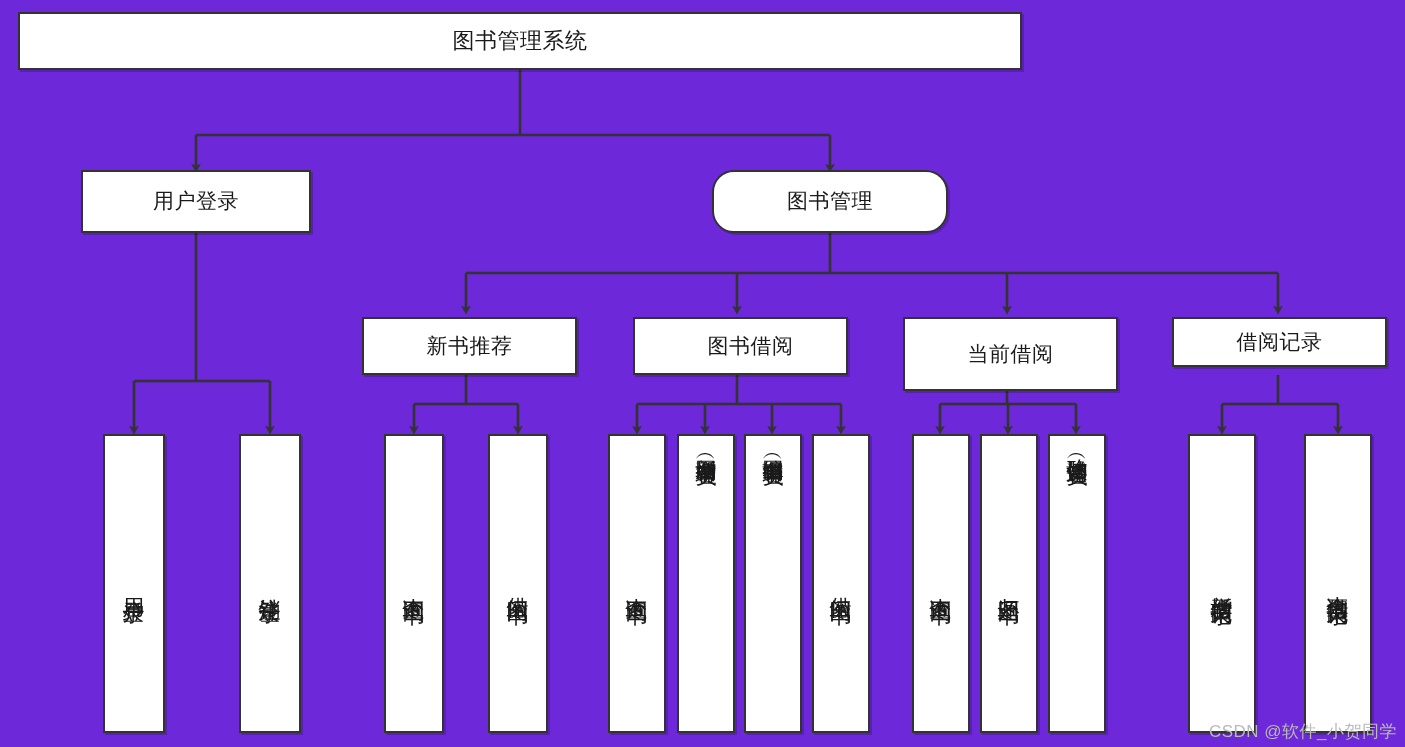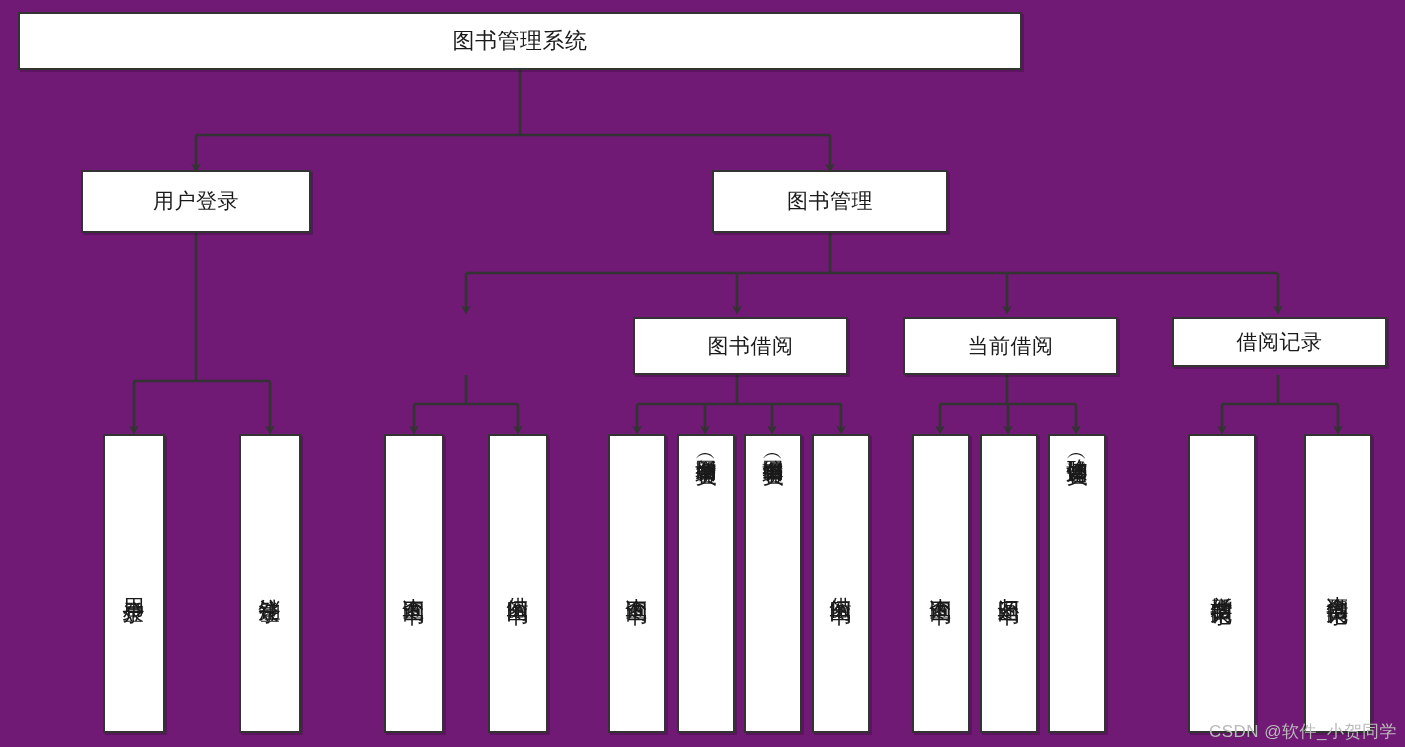--- a/index.html
+++ b/index.html
@@ -8,21 +8,21 @@
     padding: 0;
     background: #ffffff;
   }
   body {
     font-family: "Liberation Sans", "DejaVu Sans", sans-serif;
   }
   #diagram-canvas {
     position: relative;
     width: 1405px;
     height: 747px;
-    background: #701a75;
+    background: #6d28d9;
     overflow: hidden;
   }
   #edge-layer {
     position: absolute;
     left: 0;
     top: 0;
     width: 1405px;
     height: 747px;
     pointer-events: none;
   }
@@ -141,30 +141,33 @@
   </svg>
 
   <div class="node horiz root" style="left:18px; top:12px; width:1004px; height:58px;">
     <span class="node-label">图书管理系统</span>
   </div>
 
   <div class="node horiz" style="left:81px; top:170px; width:230px; height:63px;">
     <span class="node-label">用户登录</span>
   </div>
 
-  <div class="node horiz" style="left:712px; top:170px; width:236px; height:63px;">
+  <div class="node horiz" style="left:712px; top:170px; width:236px; height:63px;border-radius:22px;">
     <span class="node-label">图书管理</span>
   </div>
 
+  <div class="node horiz" style="left:362px; top:317px; width:215px; height:58px;">
+    <span class="node-label">新书推荐</span>
+  </div>
 
   <div class="node horiz" style="left:633px; top:317px; width:215px; height:58px;padding-left:20px;">
     <span class="node-label">图书借阅</span>
   </div>
 
-  <div class="node horiz" style="left:903px; top:317px; width:215px; height:58px;">
+  <div class="node horiz" style="left:903px; top:317px; width:215px; height:74px;">
     <span class="node-label">当前借阅</span>
   </div>
 
   <div class="node horiz" style="left:1172px; top:317px; width:215px; height:50px;">
     <span class="node-label">借阅记录</span>
   </div>
 
   <div class="node vert centered" style="left:103px; top:434px; width:62px; height:299px;">
     <span class="node-label">用户登录</span>
   </div>

